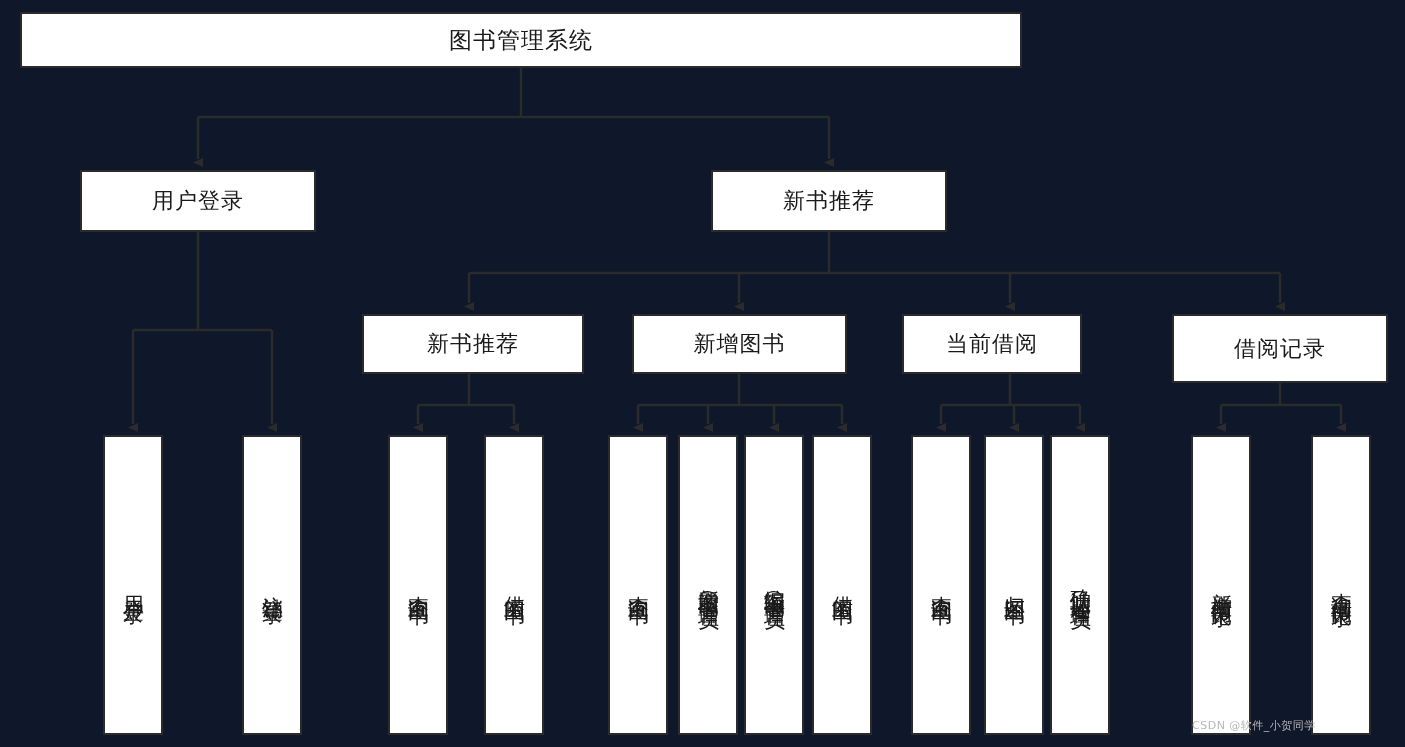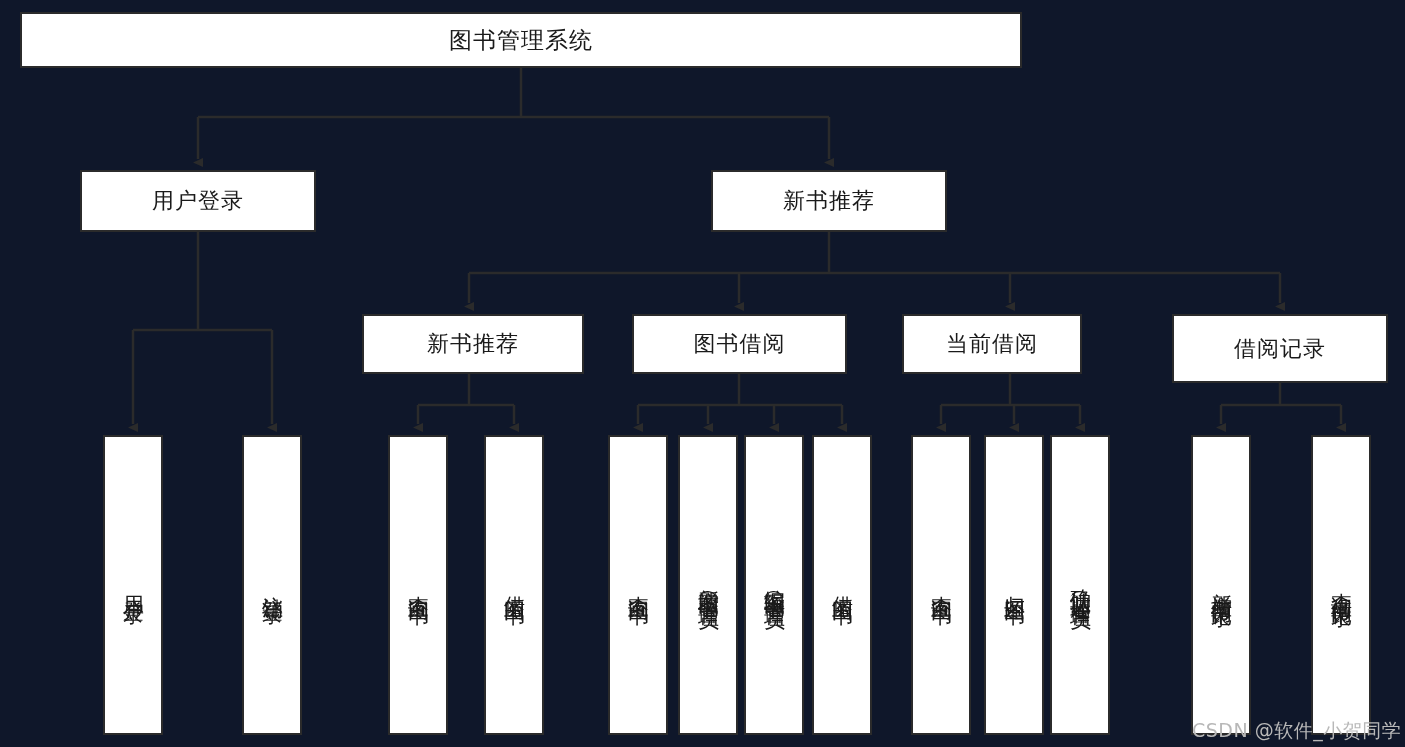--- a/index.html
+++ b/index.html
@@ -50,21 +50,21 @@
     font-size: 21px;
     letter-spacing: 3px;
     line-height: 1.0;
   }
   .node.root .node-label {
     font-size: 23px;
   }
   .watermark {
     position: absolute;
     color: #b8b8b8;
-    font-size: 19px;
+    font-size: 11px;
     white-space: nowrap;
     letter-spacing: 0.5px;
     pointer-events: none;
   }
 </style>
 </head>
 <body>
 
 <div id="diagram-root">
 
@@ -118,21 +118,21 @@
       <div class="node level1 horizontal" style="left: 80px; top: 170px; width: 236px; height: 62px;">
         <span class="node-label">用户登录</span>
       </div>
       <div class="node level1 horizontal" style="left: 711px; top: 170px; width: 236px; height: 62px;">
         <span class="node-label">新书推荐</span>
       </div>
       <div class="node level2 horizontal" style="left: 362px; top: 314px; width: 222px; height: 60px;">
         <span class="node-label">新书推荐</span>
       </div>
       <div class="node level2 horizontal" style="left: 632px; top: 314px; width: 215px; height: 60px;">
-        <span class="node-label">图书借阅</span>
+        <span class="node-label">新增图书</span>
       </div>
       <div class="node level2 horizontal" style="left: 902px; top: 314px; width: 180px; height: 60px;">
         <span class="node-label">当前借阅</span>
       </div>
       <div class="node level2 horizontal" style="left: 1172px; top: 314px; width: 216px; height: 69px;">
         <span class="node-label">借阅记录</span>
       </div>
       <div class="node leaf vertical" style="left: 103px; top: 435px; width: 60px; height: 300px;">
         <span class="node-label">用户登录</span>
       </div>

